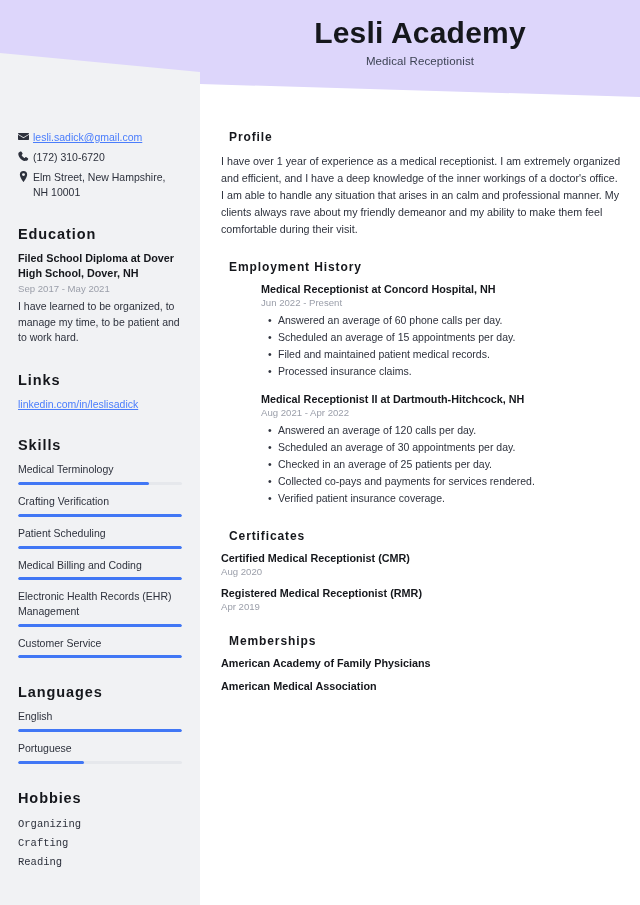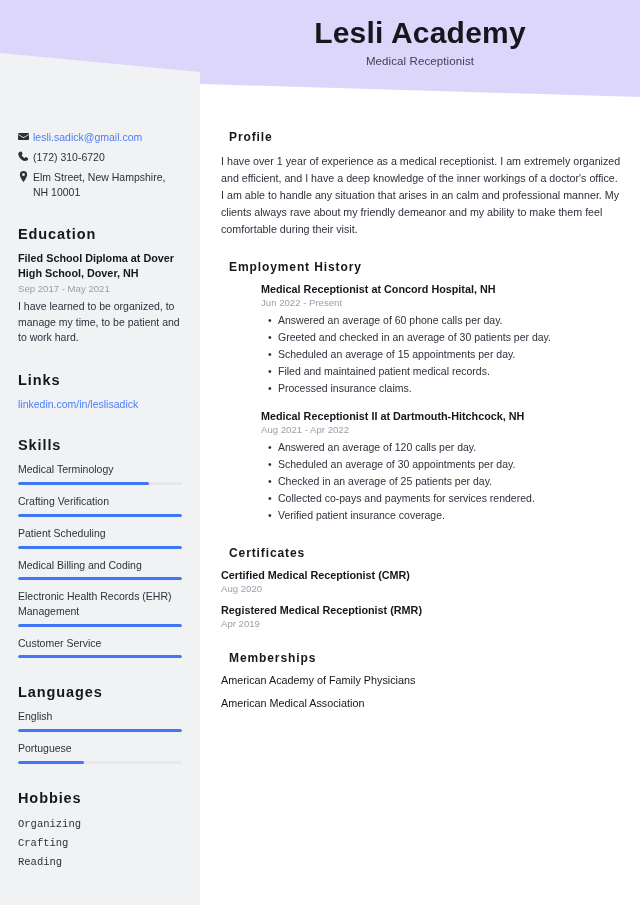--- a/index.html
+++ b/index.html
@@ -90,20 +90,21 @@
   .contact-ico {
     width: 15px;
     flex: 0 0 15px;
     color: #2d313c;
     padding-top: 1px;
   }
   .contact-ico svg { display: block; }
   .contact-val { flex: 1; }
   .link-text {
     color: #4a7dfc;
+    text-decoration: underline;
     word-break: break-word;
   }
 
   
   .side-h {
     font-size: 14.5px;
     font-weight: bold;
     color: #15171c;
     letter-spacing: 0.9px;
     margin: 26px 0 9px 0;
@@ -207,21 +208,21 @@
     font-weight: bold;
     color: #15171c;
   }
   .cert-date {
     font-size: 9.6px;
     color: #9a9ea9;
     margin-top: 2px;
   }
   .member {
     font-size: 10.8px;
-    font-weight: normal;
+    font-weight: bold;
     color: #15171c;
     margin-bottom: 11px;
   }
 </style>
 </head>
 <body>
 
 <div id="page">
 
   <div class="sidebar-bg"></div>
@@ -350,21 +351,20 @@
     </div>
 
     <div class="section">
       <div class="main-h">Employment History</div>
       <div id="employment-list">
           <div class="job">
             <div class="job-h">Medical Receptionist at Concord Hospital, NH</div>
             <div class="job-date">Jun 2022 - Present</div>
             <ul class="bullets">
               <li>Answered an average of 60 phone calls per day.</li>
-              <li>Greeted and checked in an average of 30 patients per day.</li>
               <li>Scheduled an average of 15 appointments per day.</li>
               <li>Filed and maintained patient medical records.</li>
               <li>Processed insurance claims.</li>
             </ul>
           </div>
           <div class="job">
             <div class="job-h">Medical Receptionist II at Dartmouth-Hitchcock, NH</div>
             <div class="job-date">Aug 2021 - Apr 2022</div>
             <ul class="bullets">
               <li>Answered an average of 120 calls per day.</li>

